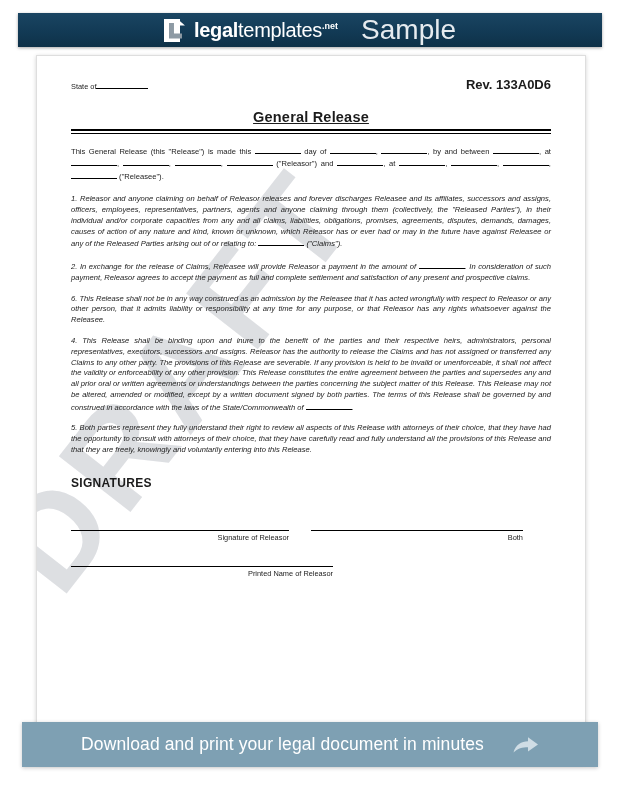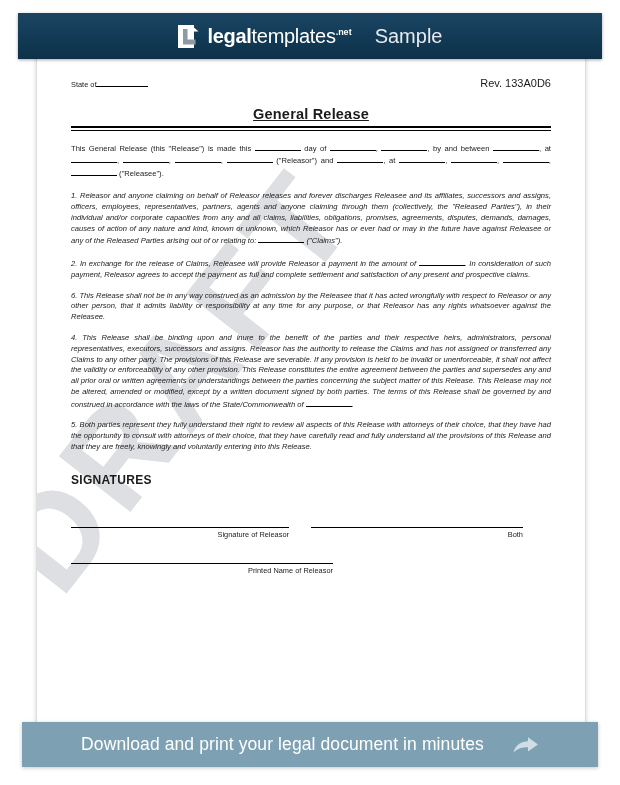--- a/index.html
+++ b/index.html
@@ -14,21 +14,21 @@
     overflow: hidden;
     position: relative;
   }
 
   
   .brand-bar {
     position: absolute;
     left: 18px;
     top: 13px;
     width: 584px;
-    height: 46px;
+    height: 34px;
     background: linear-gradient(180deg, #1a4562 0%, #123a55 55%, #0e3148 100%);
     display: flex;
     align-items: center;
     justify-content: center;
     box-shadow: 0 1px 3px rgba(0,0,0,0.35);
     z-index: 6;
   }
   .brand-inner {
     display: flex;
     align-items: center;
@@ -70,21 +70,21 @@
   .brand-wordmark .w-bold { font-weight: bold; }
   .brand-wordmark .w-light { font-weight: normal; }
   .brand-wordmark .w-tld {
     font-size: 9px;
     font-weight: bold;
     vertical-align: super;
     letter-spacing: 0;
   }
   .brand-sample {
     color: #e6ebef;
-    font-size: 20px;
+    font-size: 28px;
     font-weight: normal;
     line-height: 1;
     margin-left: 14px;
   }
 
   
   .page {
     position: absolute;
     left: 36px;
     top: 55px;
@@ -136,21 +136,21 @@
     margin-bottom: 17px;
   }
   .state-of { white-space: nowrap; }
   .blank {
     display: inline-block;
     border-bottom: 1px solid #000;
     height: 8px;
     vertical-align: baseline;
   }
   .bl-52 { width: 52px; }
-  .rev { white-space: nowrap; font-size: 11px; }
+  .rev { white-space: nowrap; font-size: 13px; font-weight: bold; }
 
   .doc-title {
     text-align: center;
     font-size: 14.5px;
     font-weight: bold;
     letter-spacing: 0.2px;
     margin: 0 0 4px 0;
     text-decoration: underline;
   }
   .title-rule {

